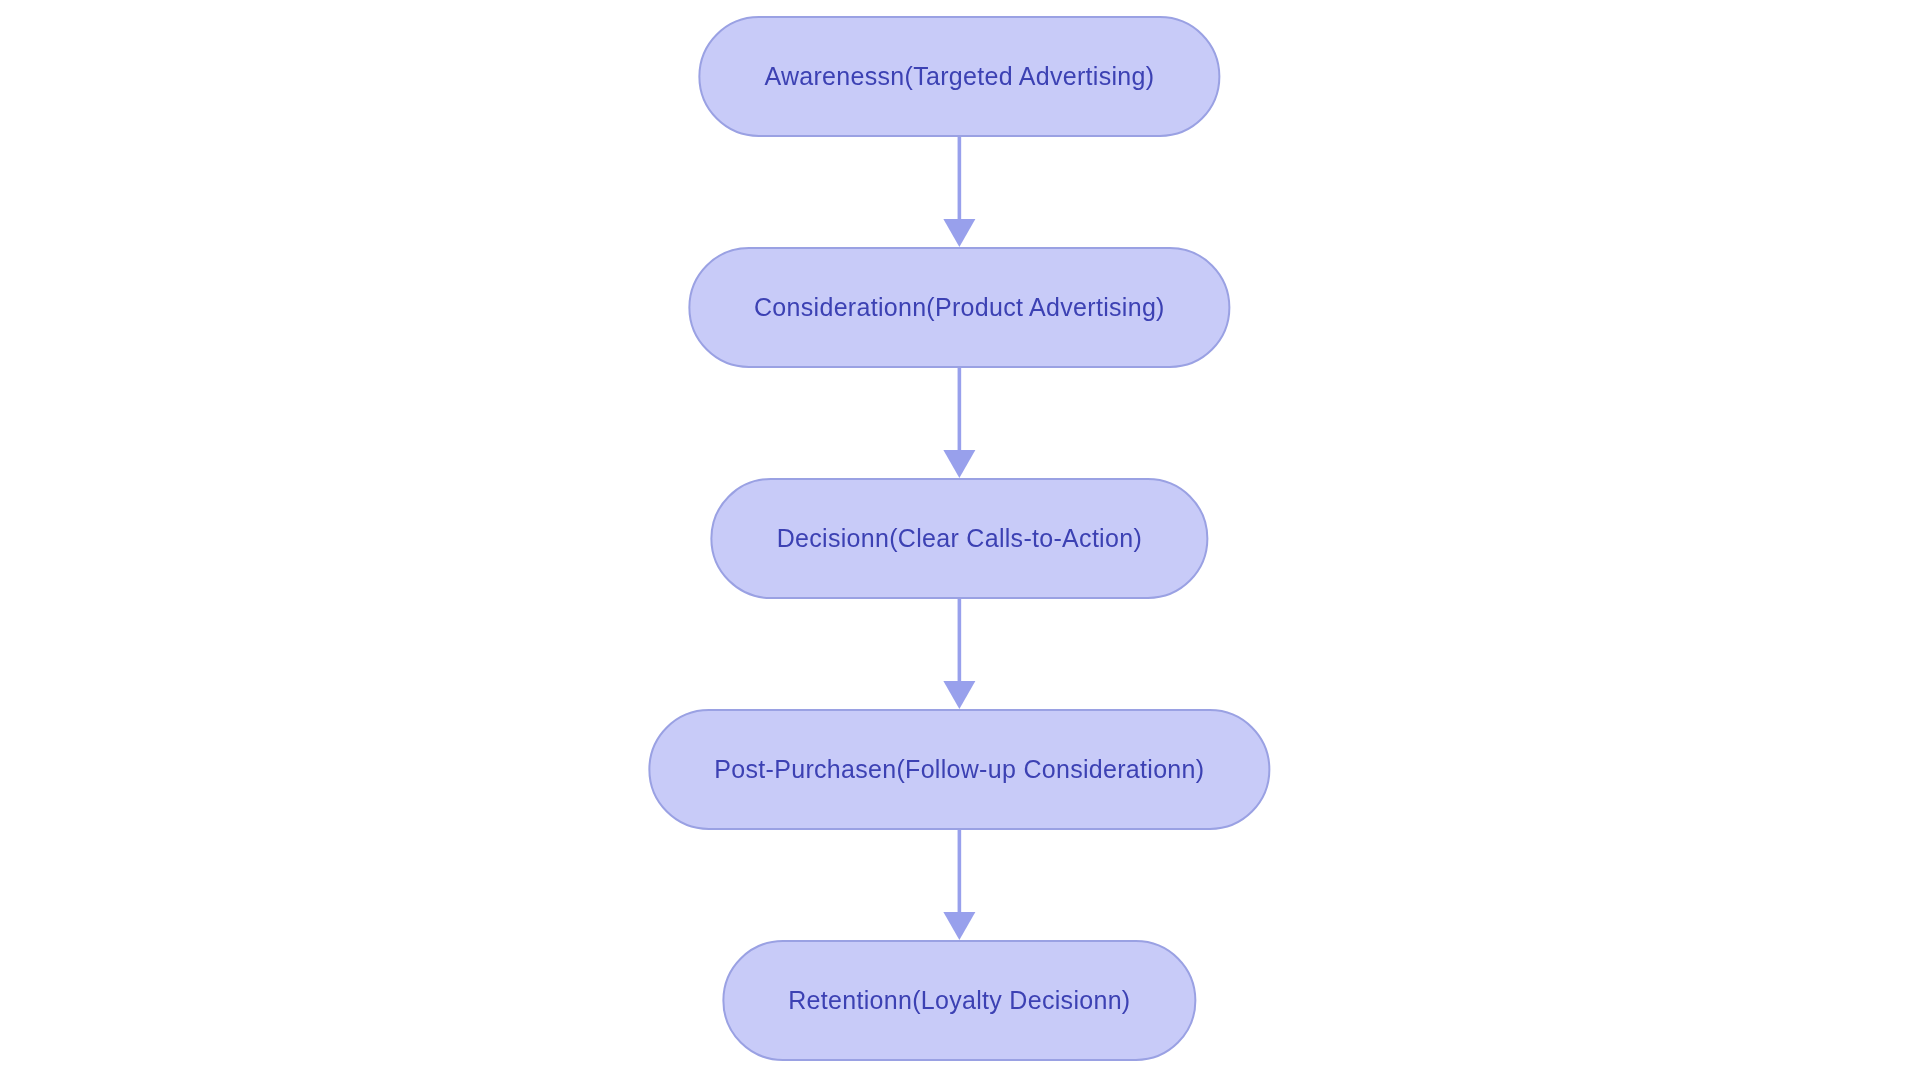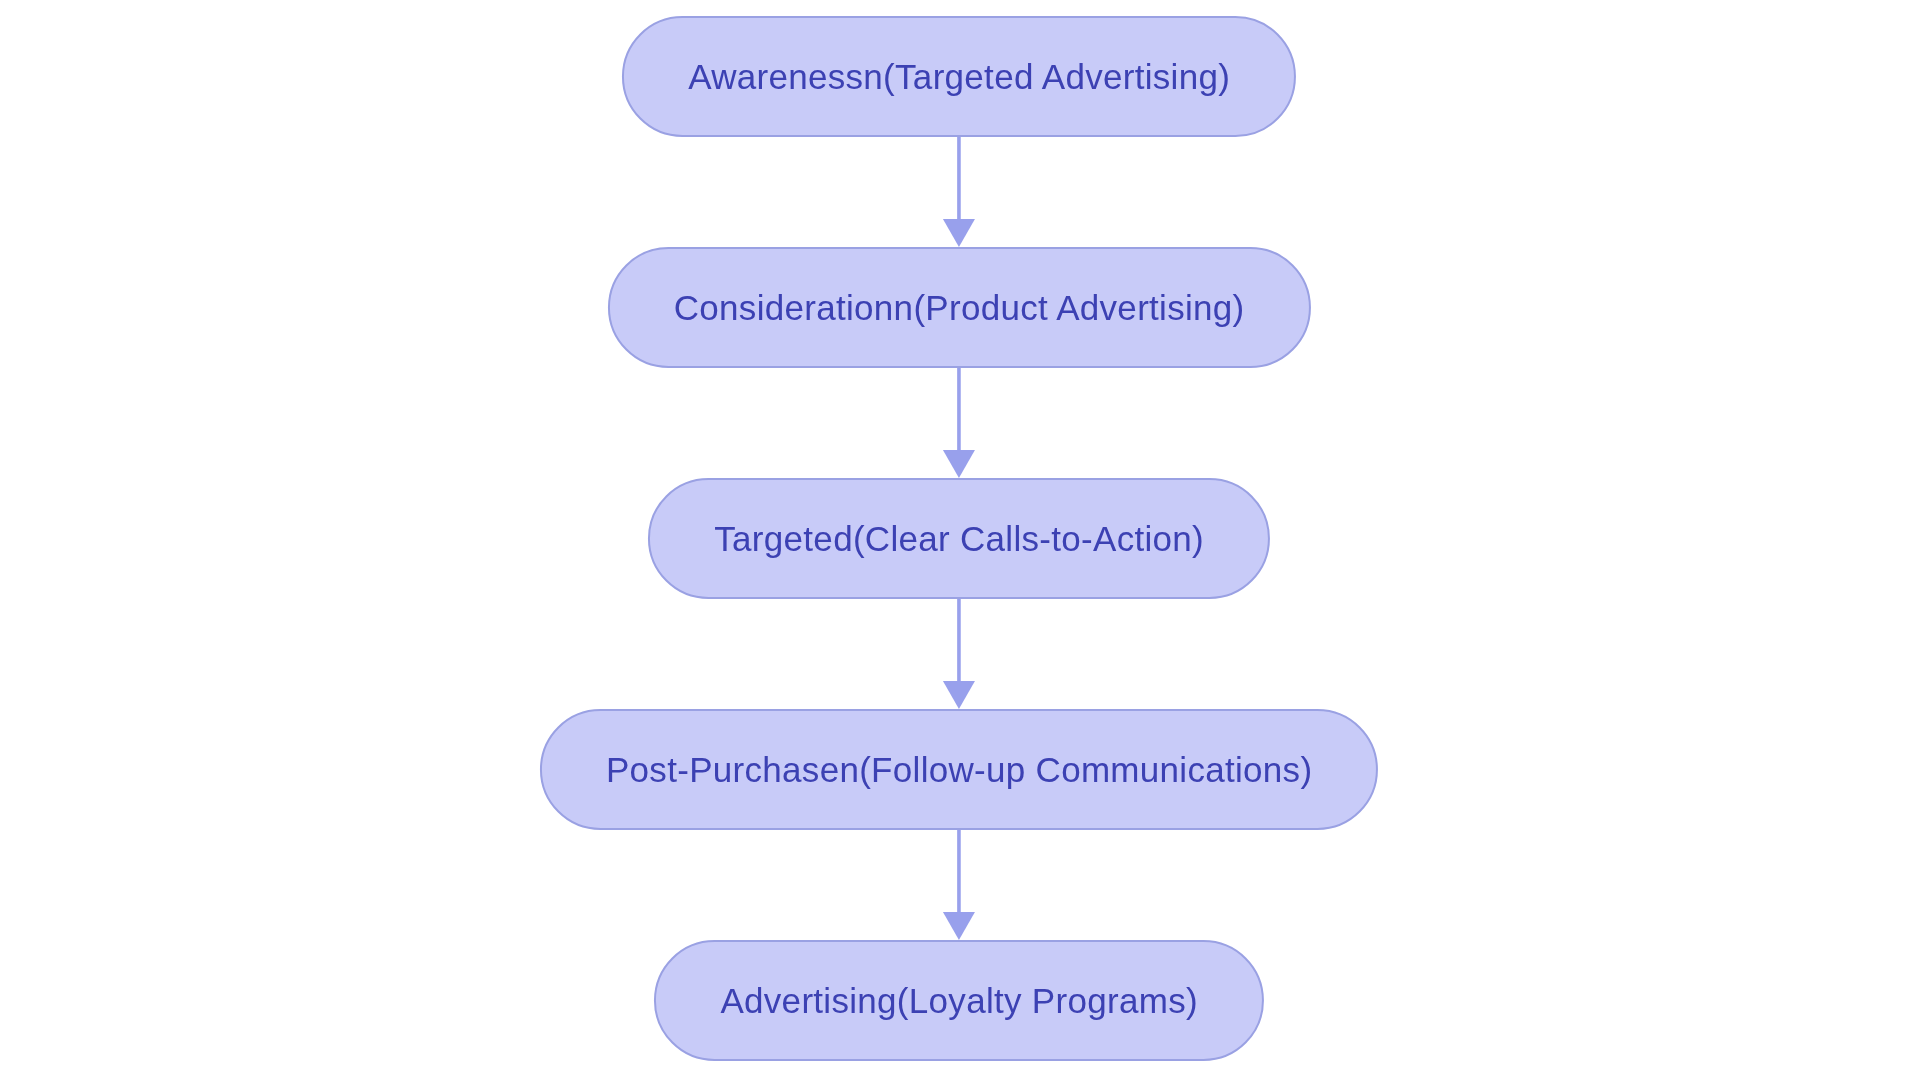--- a/index.html
+++ b/index.html
@@ -30,21 +30,21 @@
     box-sizing: border-box;
     height: 121px;
     padding: 16px 64px;
     display: flex;
     align-items: center;
     justify-content: center;
     background: #c8cbf8;
     border: 2px solid #9aa1e3;
     border-radius: 61px;
     color: #3c41b3;
-    font-size: 35px;
+    font-size: 25px;
     letter-spacing: 0.3px;
     white-space: nowrap;
     text-align: center;
   }
   .flow-arrow {
     width: 40px;
     height: 110px;
     display: block;
     flex: 0 0 auto;
   }
@@ -67,35 +67,35 @@
     <div class="flow-node">
       <span>Considerationn(Product Advertising)</span>
     </div>
 
     <svg class="flow-arrow" viewBox="0 0 40 110" aria-hidden="true">
       <line x1="20" y1="0" x2="20" y2="86" stroke="#98a0ec" stroke-width="3.6"></line>
       <polygon points="4,82 36,82 20,110" fill="#98a0ec"></polygon>
     </svg>
 
     <div class="flow-node">
-      <span>Targeted(Clear Calls-to-Action)</span>
+      <span>Decisionn(Clear Calls-to-Action)</span>
     </div>
 
     <svg class="flow-arrow" viewBox="0 0 40 110" aria-hidden="true">
       <line x1="20" y1="0" x2="20" y2="86" stroke="#98a0ec" stroke-width="3.6"></line>
       <polygon points="4,82 36,82 20,110" fill="#98a0ec"></polygon>
     </svg>
 
     <div class="flow-node">
-      <span>Post-Purchasen(Follow-up Communications)</span>
+      <span>Post-Purchasen(Follow-up Considerationn)</span>
     </div>
 
     <svg class="flow-arrow" viewBox="0 0 40 110" aria-hidden="true">
       <line x1="20" y1="0" x2="20" y2="86" stroke="#98a0ec" stroke-width="3.6"></line>
       <polygon points="4,82 36,82 20,110" fill="#98a0ec"></polygon>
     </svg>
 
     <div class="flow-node">
-      <span>Advertising(Loyalty Programs)</span>
+      <span>Retentionn(Loyalty Decisionn)</span>
     </div>
 
   </div>
 </div>
 
 </body></html>

